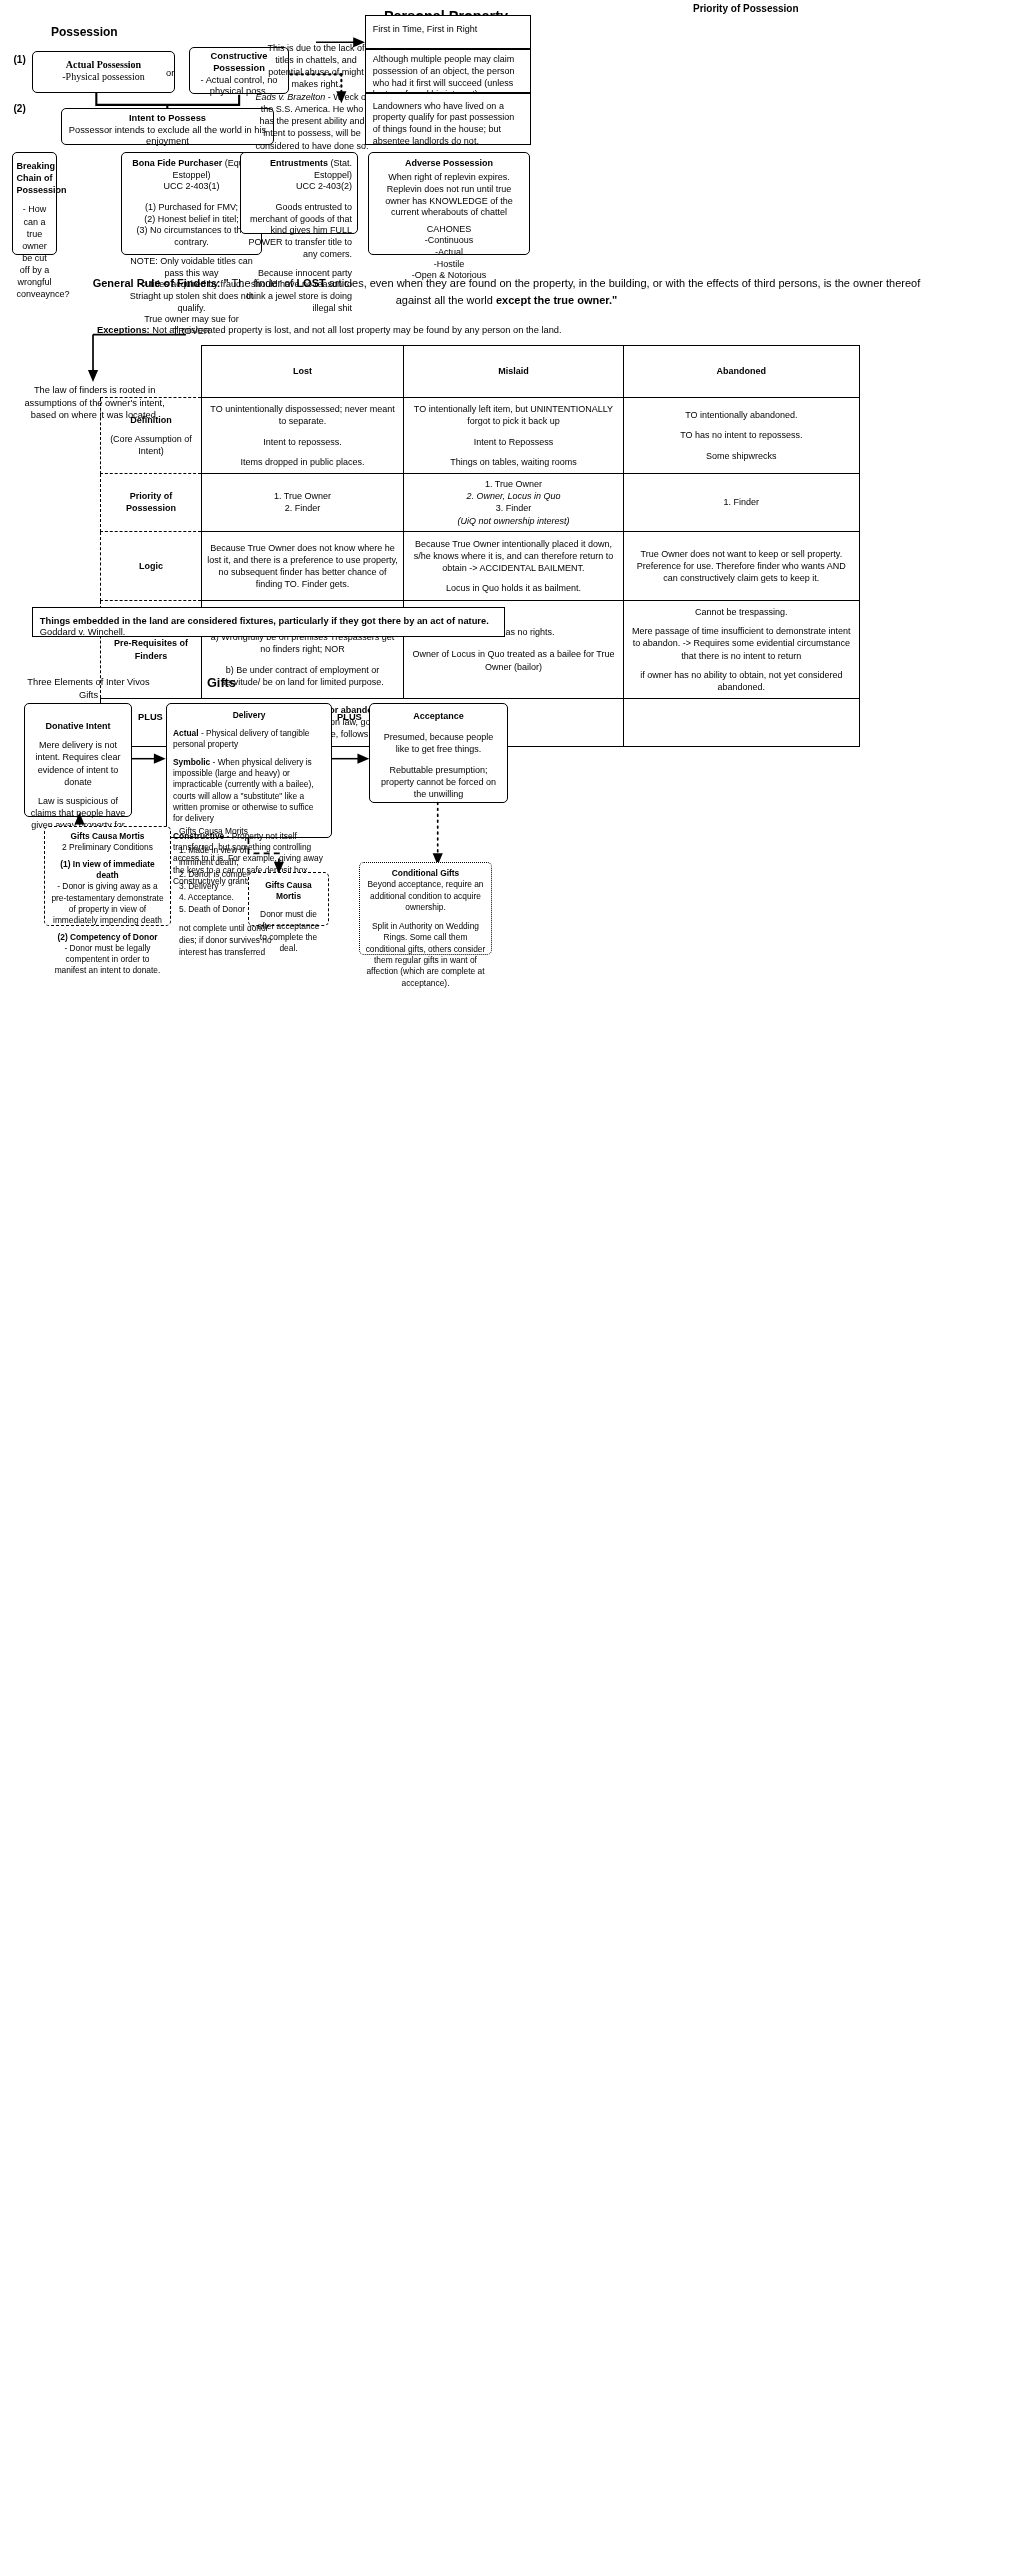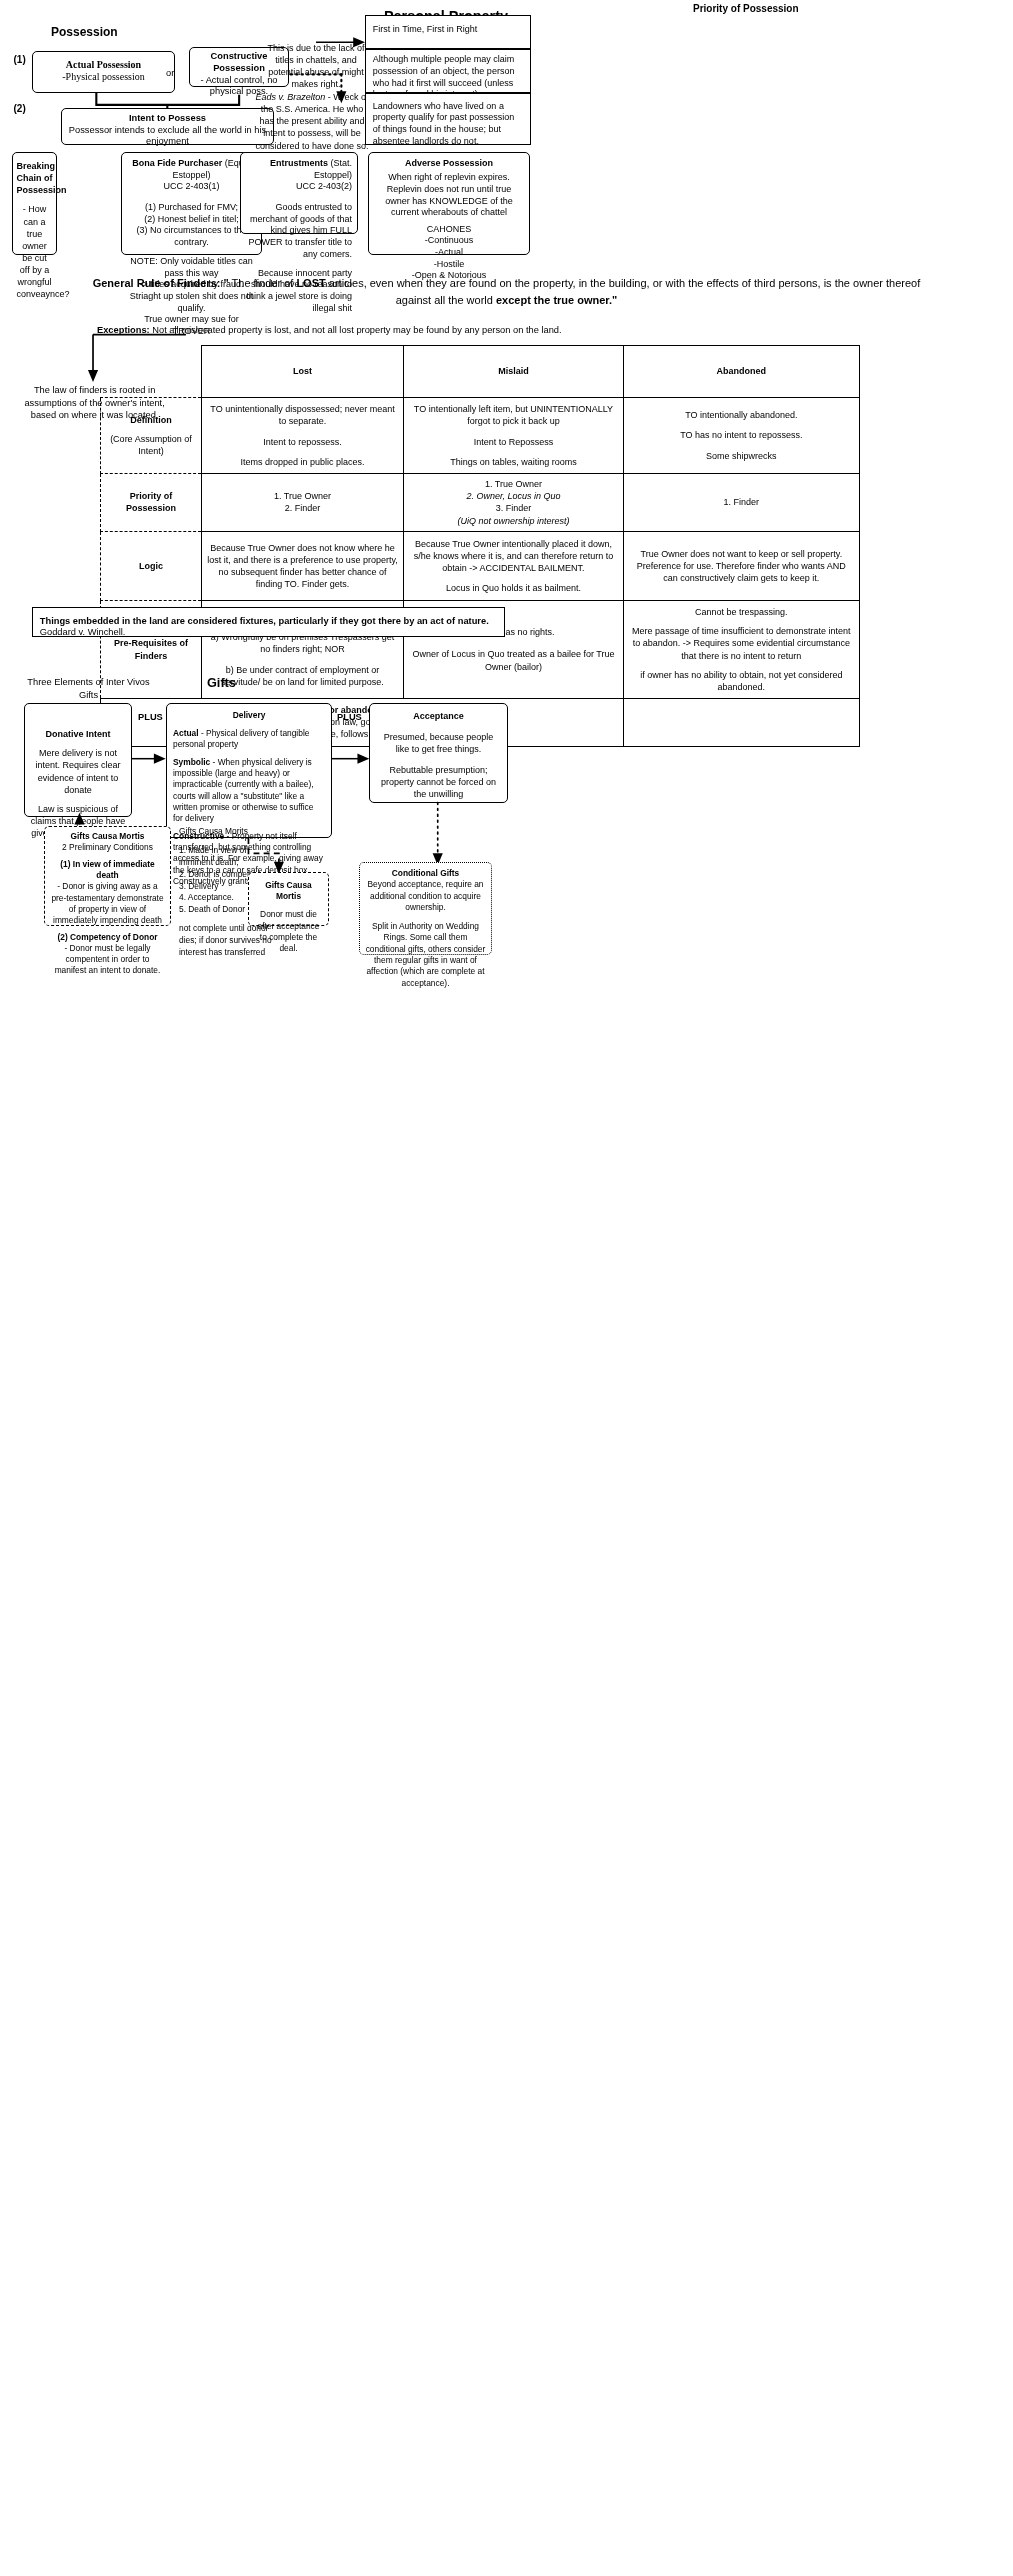--- a/index.html
+++ b/index.html
@@ -44,21 +44,21 @@
 <div class="abs t" style="left:13.5px; top:54px; font-size:10px;">(1)</div>
 <div class="abs t" style="left:13.5px; top:103px; font-size:10px;">(2)</div>
 
 <div class="abs box" style="left:32px; top:51px; width:143px; height:42px; padding:6.8px 3.4px 0 3.4px; font-size:10px;font-family:Liberation Serif, serif;">
   <div class="t">Actual Possession</div>
   <div>-Physical possession</div>
 </div>
 
 <div class="abs" style="left:166px; top:68px; font-size:9.3px;">or</div>
 
-<div class="abs box" style="left:189px; top:47px; width:100px; height:40px; padding:3.4px 2.5px 0 2.5px; font-size:9.3px;">
+<div class="abs box" style="left:189px; top:47px; width:100px; height:47px; padding:3.4px 2.5px 0 2.5px; font-size:9.3px;">
   <div class="t">Constructive Possession</div>
   <div>- Actual control, no</div>
   <div>physical poss.</div>
 </div>
 
 <svg class="abs" style="left:0; top:0; width:1014px; height:355px;" viewBox="0 0 1200 420" width="1014" height="355">
   <path d="M114,110 L114,124 L283,124 L283,112" stroke="#000" stroke-width="2.5" fill="none"></path>
   <path d="M198,124 L198,136" stroke="#000" stroke-width="2.5" fill="none"></path>
   <polygon points="198,148 192,134 204,134" fill="#000"></polygon>
 
@@ -263,21 +263,21 @@
 </div>
 
 <div class="abs boxsq" style="left:32px; top:607px; width:473px; height:30px; padding:7.6px 6.8px 0 6.8px; font-size:9.3px; border-width:1.7px;">
   <b>Things embedded in the land are considered fixtures, particularly if they got there by an act of nature.</b><span> Goddard v. Winchell.</span>
 </div>
 
 <div class="abs t" style="left:207px; top:676px; width:127px; font-size:12.7px;">Gifts</div>
 
 <div class="abs ctr" style="left:25px; top:676px; width:127px; font-size:9.3px; line-height:1.35;">Three Elements of Inter Vivos Gifts</div>
 
-<div class="abs box" style="left:24px; top:703px; width:108px; height:114px; padding:24px 5px 0 5px; font-size:9px; line-height:1.35;">
+<div class="abs box" style="left:24px; top:703px; width:108px; height:114px; padding:16px 5px 0 5px; font-size:9px; line-height:1.35;">
   <div class="t">Donative Intent</div>
   <div style="height:.8em"></div>
   <div>Mere delivery is not intent. Requires clear evidence of intent to donate</div>
   <div style="height:.8em"></div>
   <div>Law is suspicious of claims that people have given away property for free.</div>
 </div>
 
 <div class="abs t" style="left:138px; top:712px; font-size:9.3px;">PLUS</div>
 <div class="abs t" style="left:337px; top:712px; font-size:9.3px;">PLUS</div>
 

